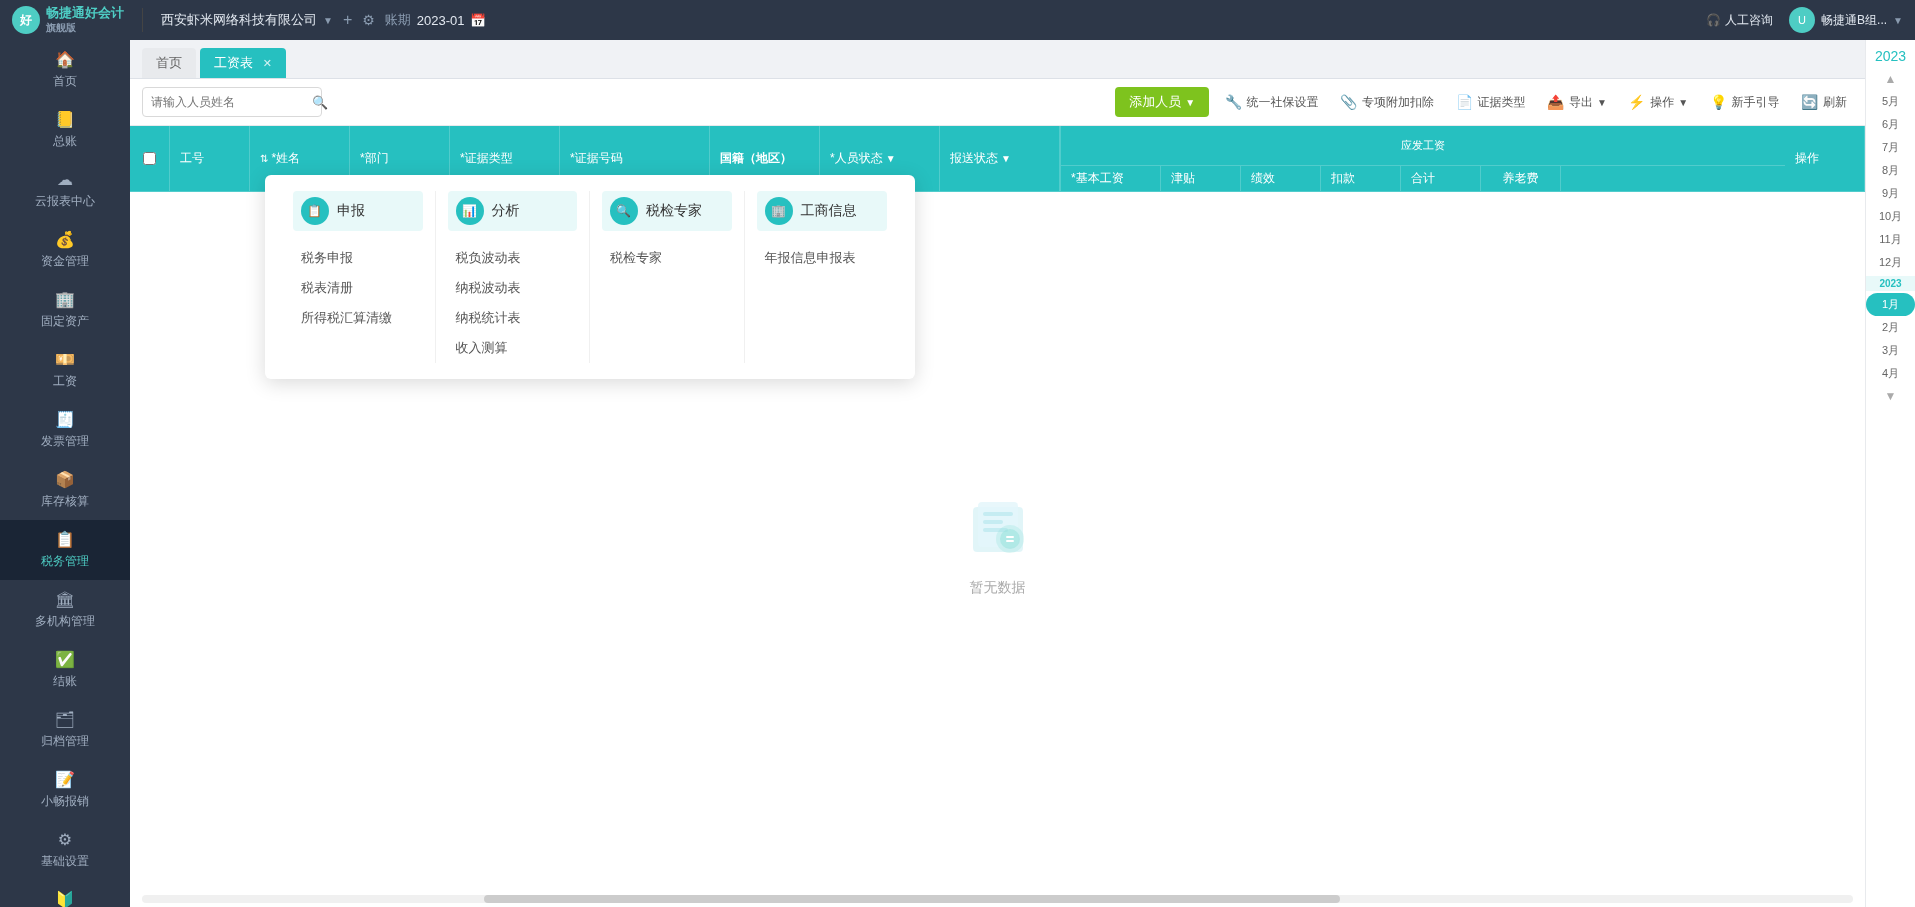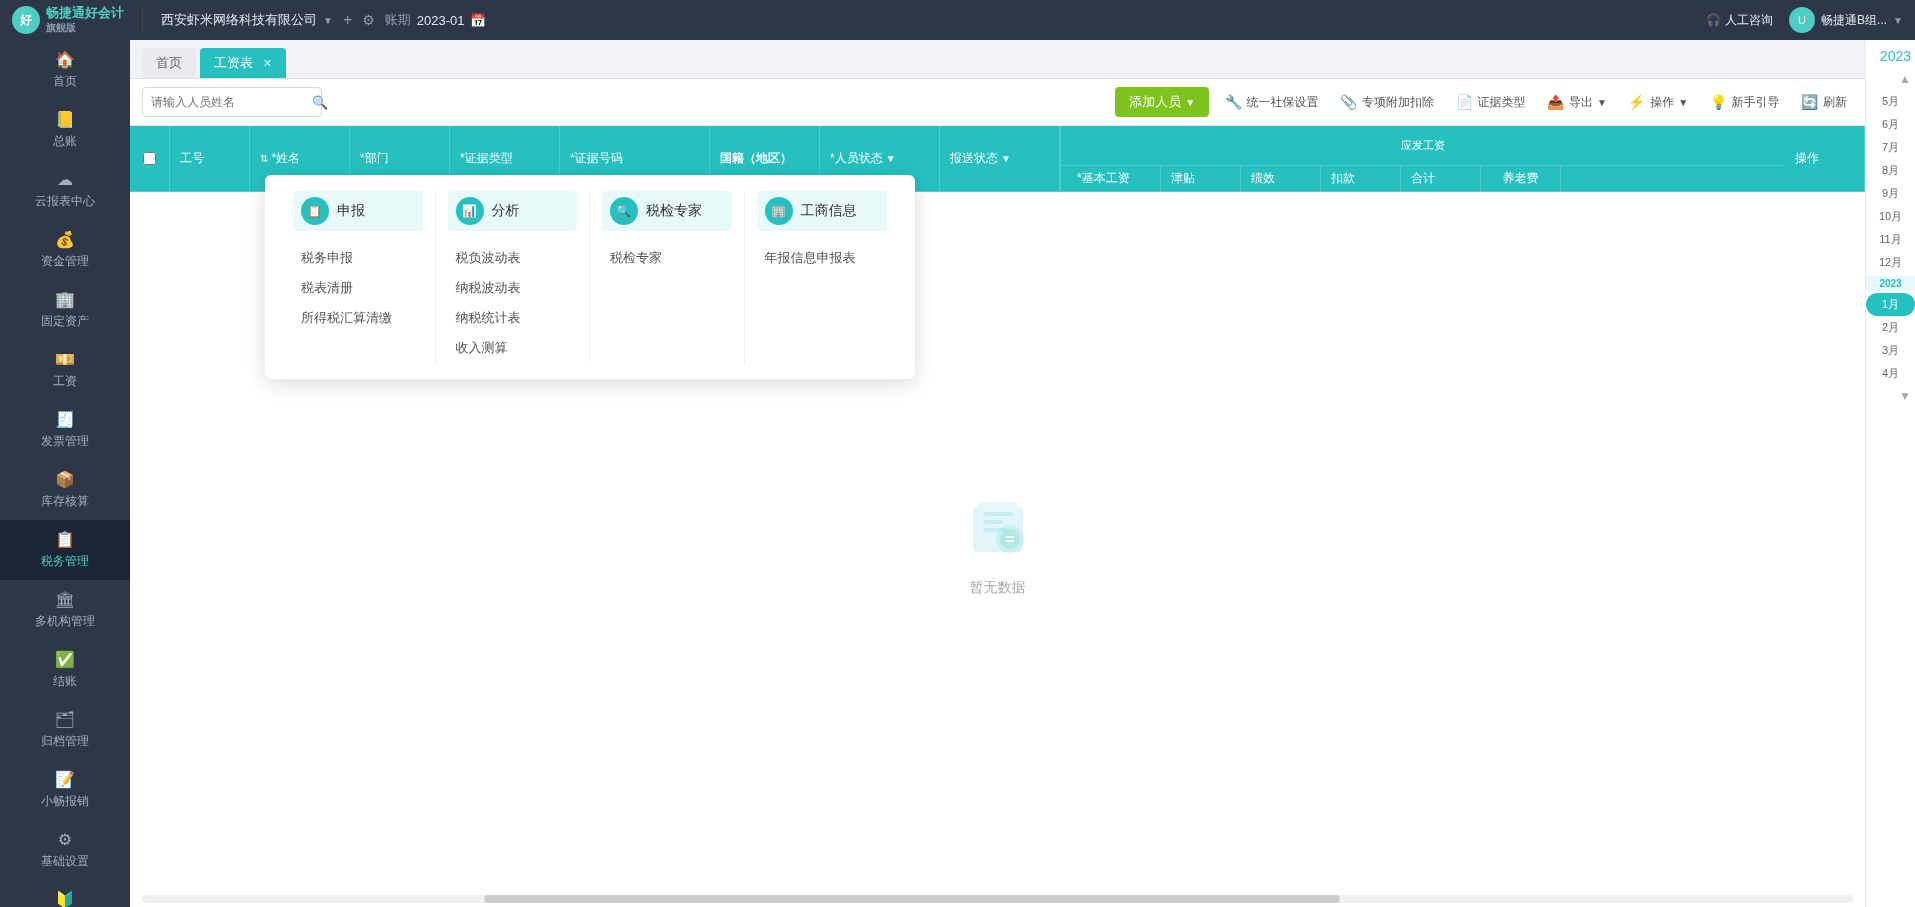--- a/index.html
+++ b/index.html
@@ -234,21 +234,21 @@
       border-radius: 3px;
     }
 
     
     .timeline-panel {
       width: 50px;
       background: white;
       border-left: 1px solid #e8eaed;
       display: flex;
       flex-direction: column;
-      align-items: flex-end;
+      align-items: center;
       padding: 4px 0;
       overflow-y: auto;
       flex-shrink: 0;
     }
     .timeline-month {
       font-size: 11px;
       color: #666;
       padding: 4px 6px;
       cursor: pointer;
       width: 100%;
@@ -482,21 +482,21 @@
           <span style="font-size:10px;">▼</span>
         </div>
         <div class="th th-report-status">
           <span>报送状态</span>
           <span style="font-size:10px;">▼</span>
         </div>
 
         <div style="flex:1; display:flex; flex-direction:column; border-left:1px solid rgba(255,255,255,0.2);">
           <div style="padding:12px 10px; border-bottom:1px solid rgba(255,255,255,0.2); text-align:center; font-size:11px;">应发工资</div>
           <div style="display:flex;">
-            <div style="padding:4px 16px; width:100px; border-right:1px solid rgba(255,255,255,0.2); white-space:nowrap;">*基本工资</div>
+            <div style="padding:4px 10px; width:100px; border-right:1px solid rgba(255,255,255,0.2); white-space:nowrap;">*基本工资</div>
             <div style="padding:4px 10px; width:80px; border-right:1px solid rgba(255,255,255,0.2); white-space:nowrap;">津贴</div>
             <div style="padding:4px 10px; width:80px; border-right:1px solid rgba(255,255,255,0.2); white-space:nowrap;">绩效</div>
             <div style="padding:4px 10px; width:80px; border-right:1px solid rgba(255,255,255,0.2); white-space:nowrap;">扣款</div>
             <div style="padding:4px 10px; width:80px; border-right:1px solid rgba(255,255,255,0.2); white-space:nowrap;">合计</div>
             <div style="padding:4px 10px; width:80px; border-right:1px solid rgba(255,255,255,0.2); white-space:nowrap;text-align:center;">养老费</div>
           </div>
         </div>
         <div class="th th-action">操作</div>
       </div>
 

